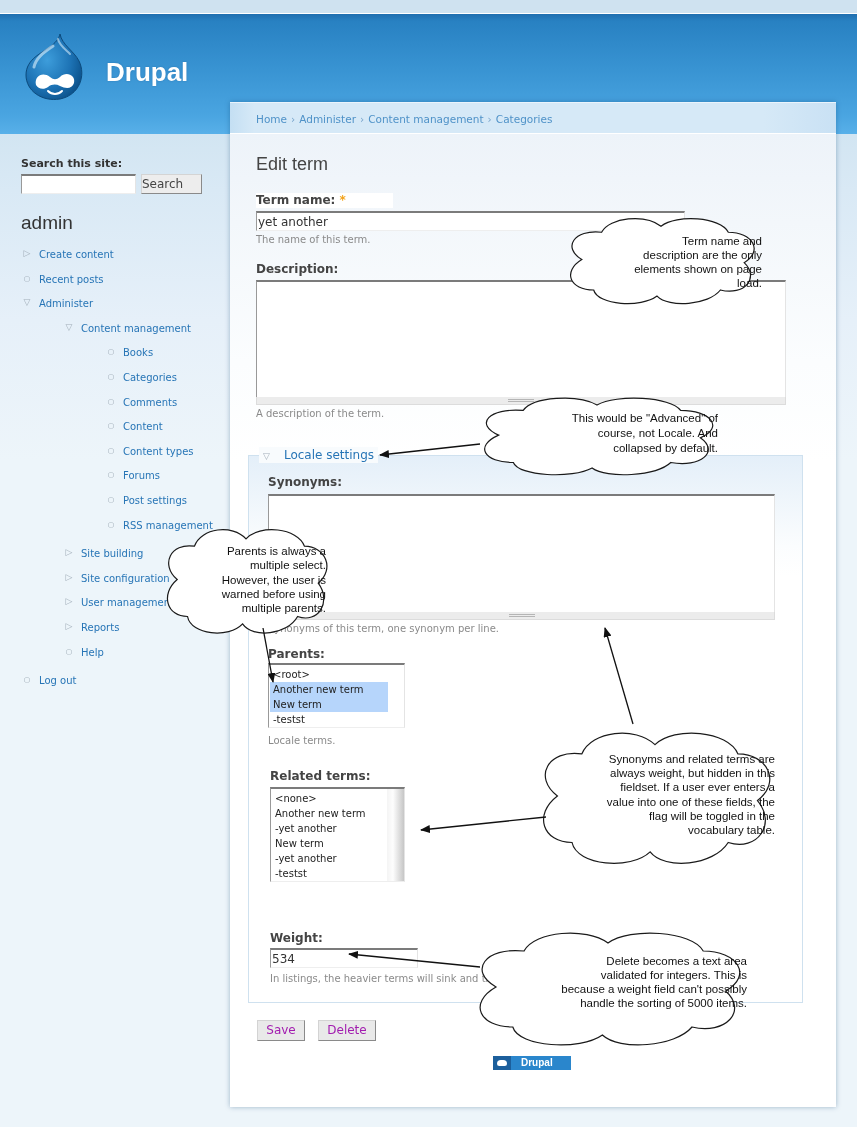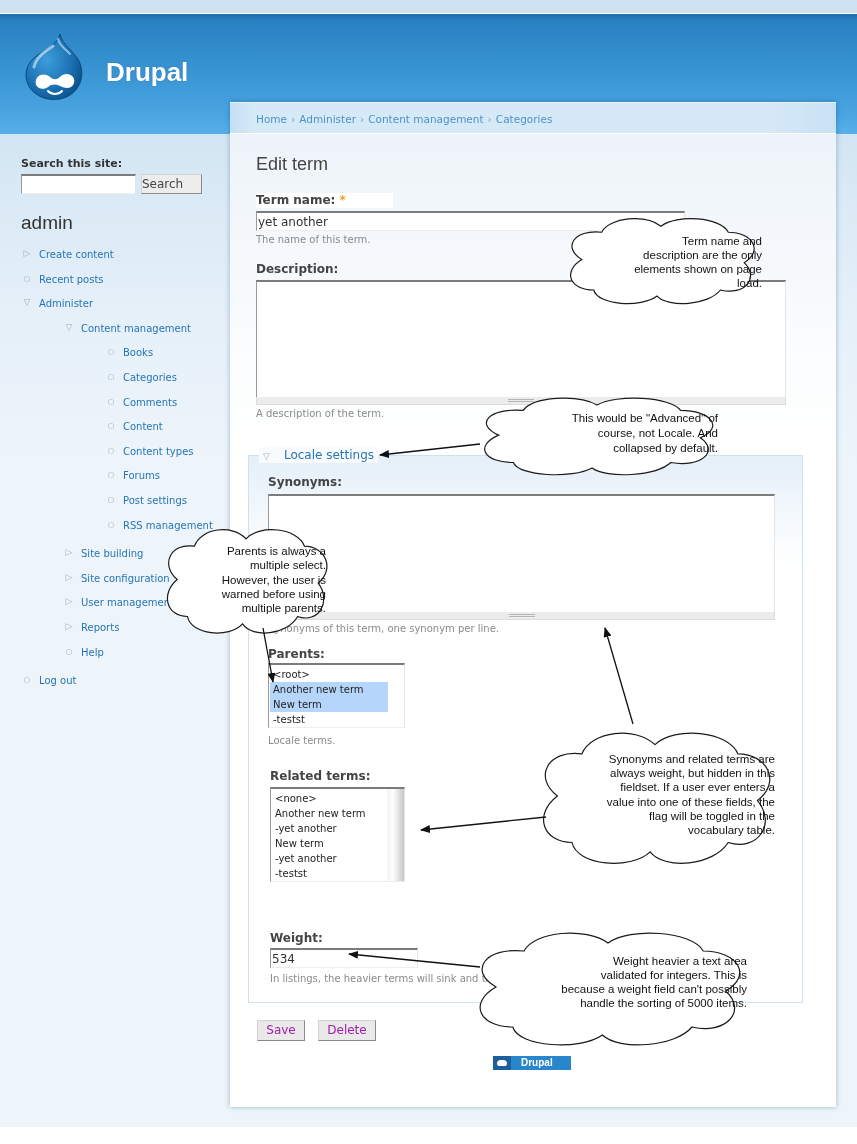--- a/index.html
+++ b/index.html
@@ -284,18 +284,18 @@
   </div>
   <div class="cloud-text" style="left:535px;top:752px;width:240px;line-height:14.2px">
     <span>Synonyms and related terms are</span>
       <span>always weight, but hidden in this</span>
       <span>fieldset. If a user ever enters a</span>
       <span>value into one of these fields, the</span>
       <span>flag will be toggled in the</span>
       <span>vocabulary table.</span>
   </div>
   <div class="cloud-text" style="left:477px;top:954px;width:270px;line-height:14px">
-    <span>Weight heavier a text area</span>
+    <span>Delete becomes a text area</span>
       <span>validated for integers. This is</span>
       <span>because a weight field can't possibly</span>
       <span>handle the sorting of 5000 items.</span>
   </div>
 </div>
 
 </body></html>

